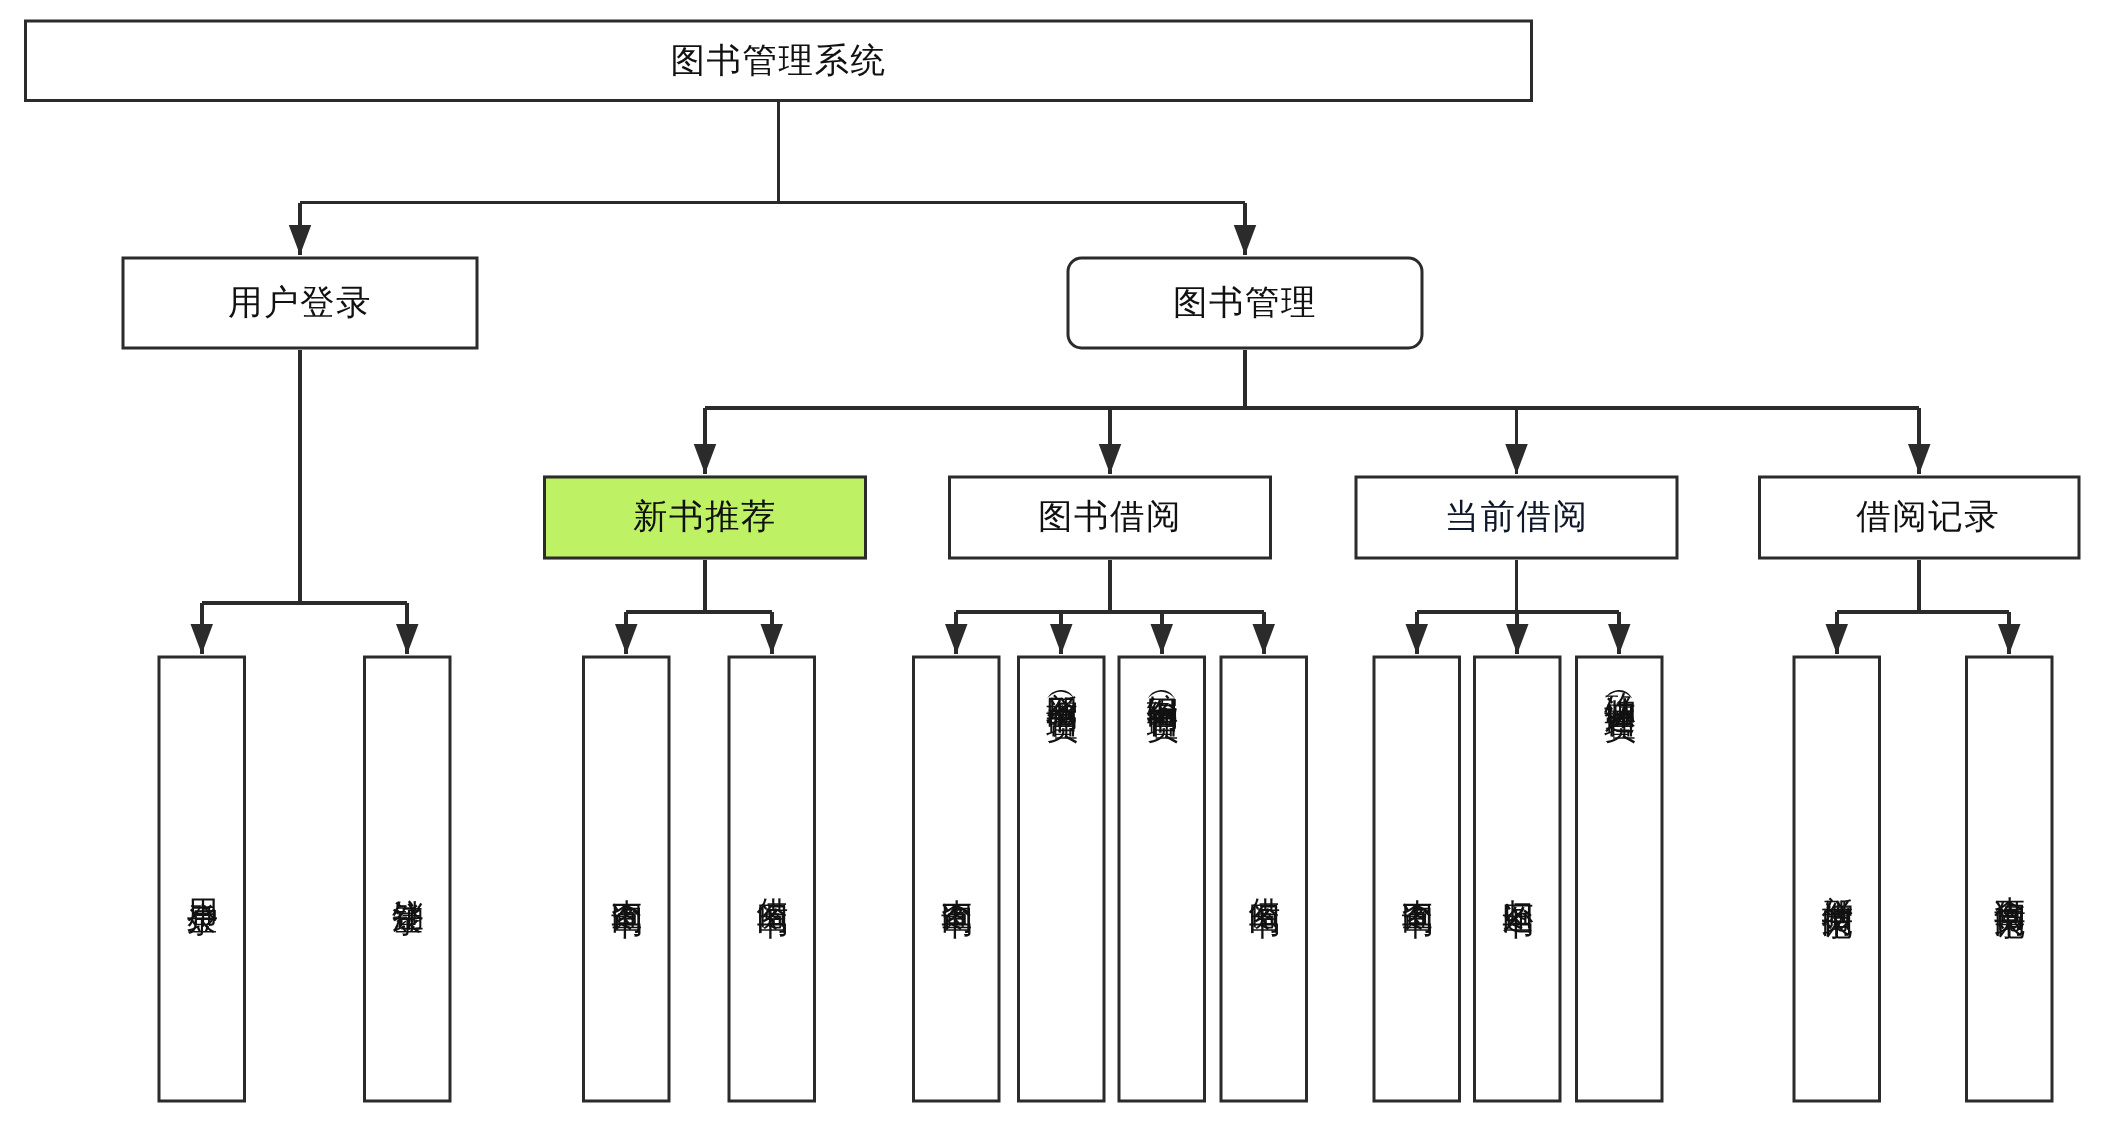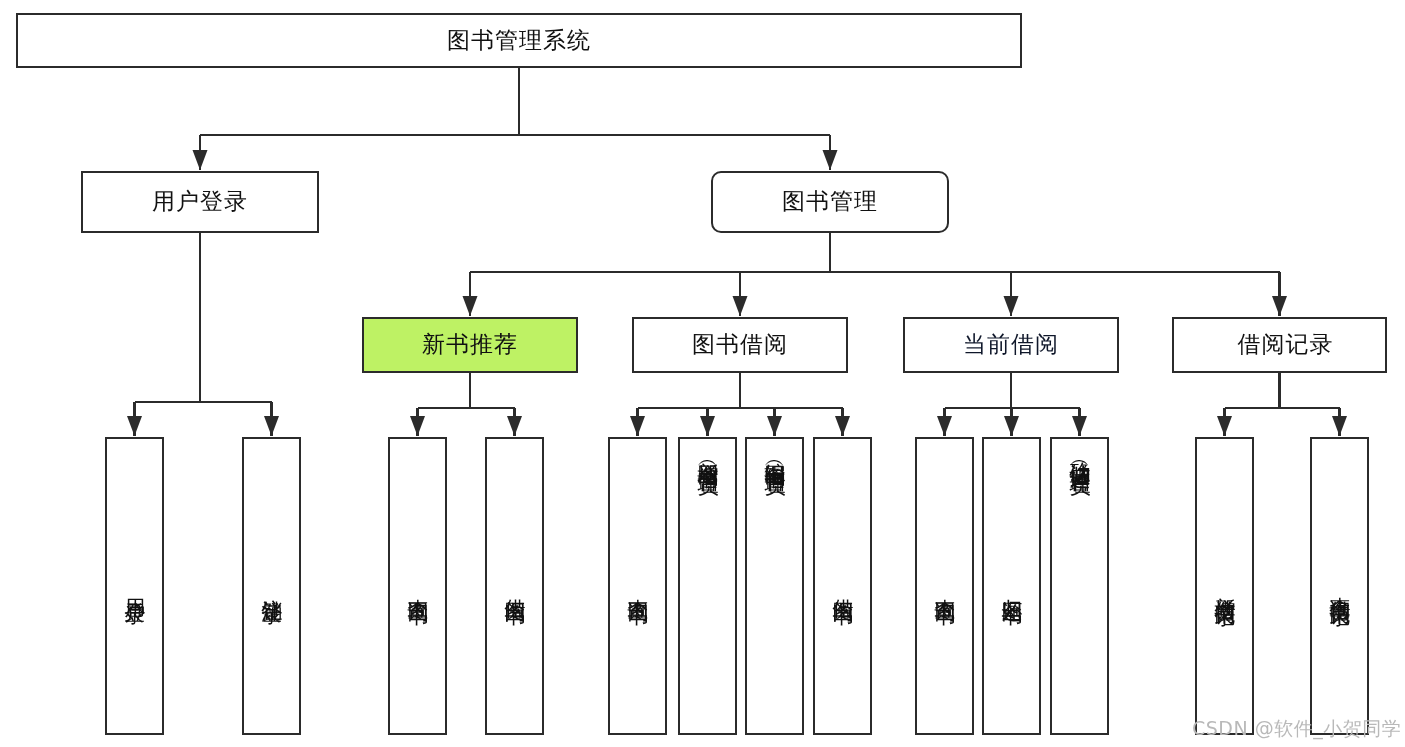--- a/index.html
+++ b/index.html
@@ -141,14 +141,13 @@
       <div class="node-box vertical" style="left: 1050px; top: 437px; width: 59px; height: 298px; border-color: rgb(43, 43, 43); background: rgb(255, 255, 255); color: rgb(17, 17, 17);">
         <span class="node-label">确认归还（管理员）</span>
       </div>
       <div class="node-box vertical centered" style="left: 1195px; top: 437px; width: 59px; height: 298px; border-color: rgb(43, 43, 43); background: rgb(255, 255, 255); color: rgb(17, 17, 17);">
         <span class="node-label">新增借阅记录</span>
       </div>
       <div class="node-box vertical centered" style="left: 1310px; top: 437px; width: 59px; height: 298px; border-color: rgb(43, 43, 43); background: rgb(255, 255, 255); color: rgb(17, 17, 17);">
         <span class="node-label">查询借阅记录</span>
       </div>
     </div>
-  <div class="watermark" style="left:1192px;top:716px;">CSDN @软件_小贺同学</div>
 </div>
 
 </body></html>

